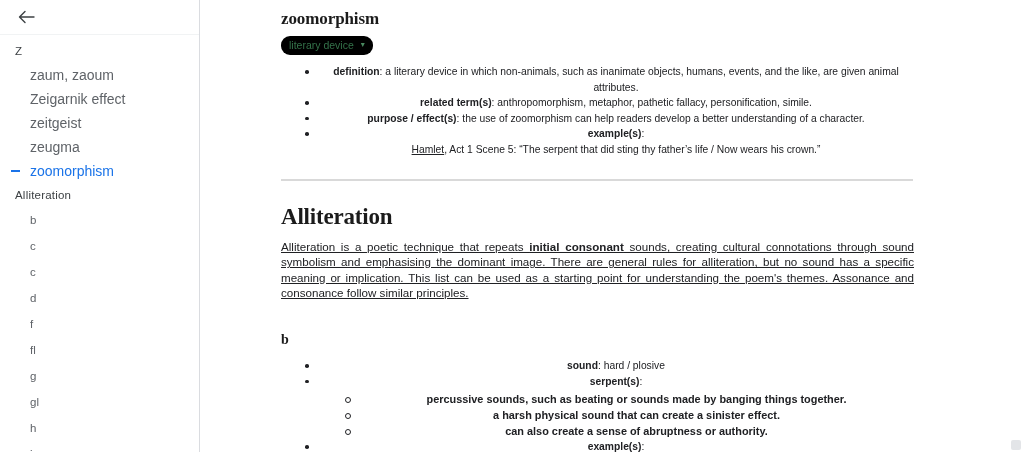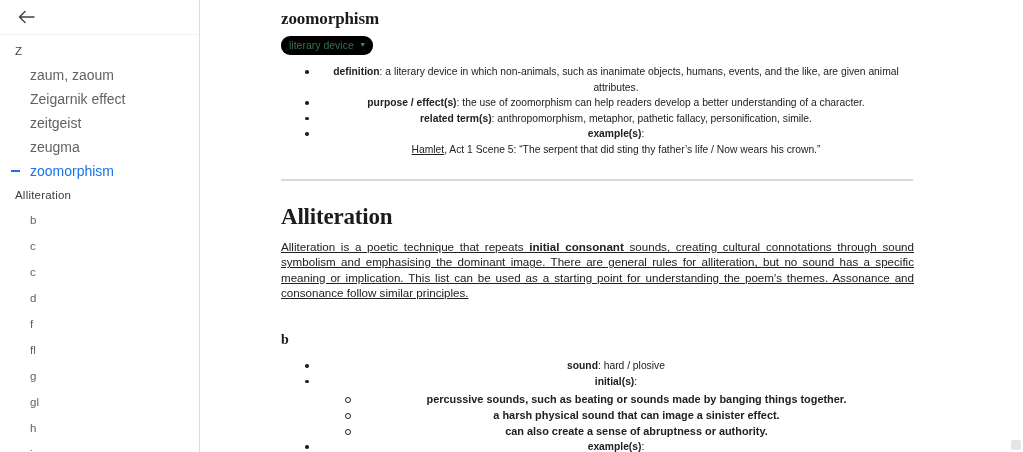--- a/index.html
+++ b/index.html
@@ -297,24 +297,24 @@
       <span class="badge">
         <span>literary device</span>
         <span class="badge-caret">▾</span>
       </span>
 
       <ul class="blist">
         <li>
           <b>definition</b><span>: </span><span>a literary device in which non-animals, such as inanimate objects, humans, events, and the like, are given animal attributes.</span>
         </li>
         <li>
+          <b>related term(s)</b><span>: </span><span>anthropomorphism, metaphor, pathetic fallacy, personification, simile.</span>
+        </li>
+        <li>
           <b>purpose / effect(s)</b><span>: </span><span>the use of zoomorphism can help readers develop a better understanding of a character.</span>
-        </li>
-        <li>
-          <b>related term(s)</b><span>: </span><span>anthropomorphism, metaphor, pathetic fallacy, personification, simile.</span>
         </li>
         <li>
           <b>example(s)</b><span>:</span>
           <div class="sub-line">
             <span class="u">Hamlet</span><span>, Act 1 Scene 5: “The serpent that did sting thy father’s life / Now wears his crown.”</span>
           </div>
         </li>
       </ul>
 
       <hr class="sep">
@@ -323,24 +323,24 @@
 
       <p class="para"><span>Alliteration is a poetic technique that repeats </span><span class="ul-bold">initial consonant</span><span> sounds, creating cultural connotations through sound symbolism and emphasising the dominant image. There are general rules for alliteration, but no sound has a specific meaning or implication. This list can be used as a starting point for understanding the poem's themes. Assonance and consonance follow similar principles.</span></p>
 
       <h3 class="letter-title">b</h3>
 
       <ul class="blist">
         <li>
           <b>sound</b><span>: hard / plosive</span>
         </li>
         <li>
-          <b>initial(s)</b><span>:</span>
+          <b>serpent(s)</b><span>:</span>
           <ul class="sublist">
             <li>percussive sounds, such as beating or sounds made by banging things together.</li>
-            <li>a harsh physical sound that can image a sinister effect.</li>
+            <li>a harsh physical sound that can create a sinister effect.</li>
             <li>can also create a sense of abruptness or authority.</li>
           </ul>
         </li>
         <li>
           <b>example(s)</b><span>:</span>
           
         </li>
       </ul>
 
     </div>

